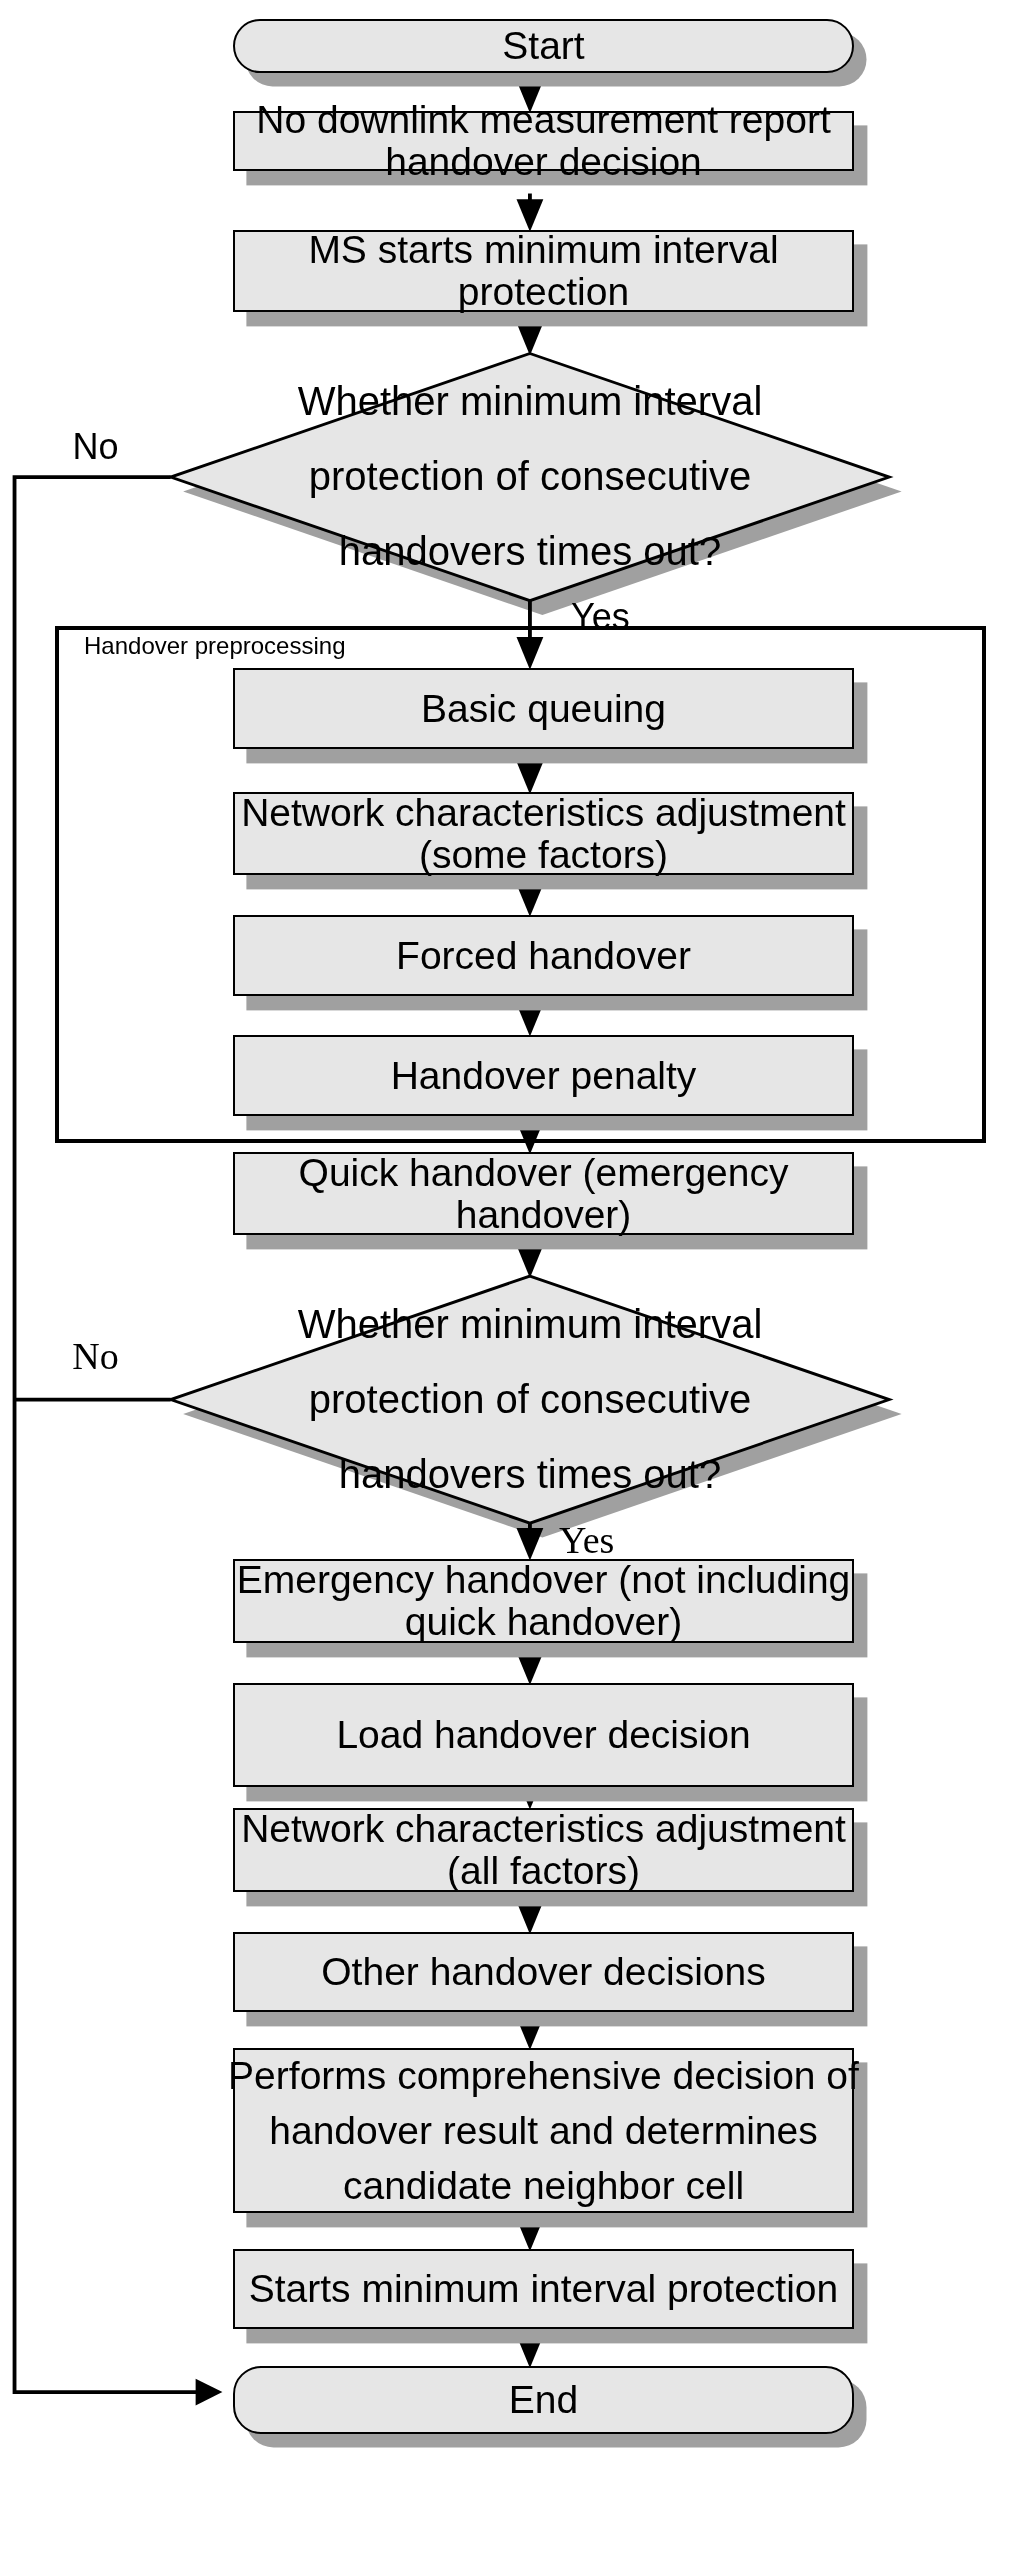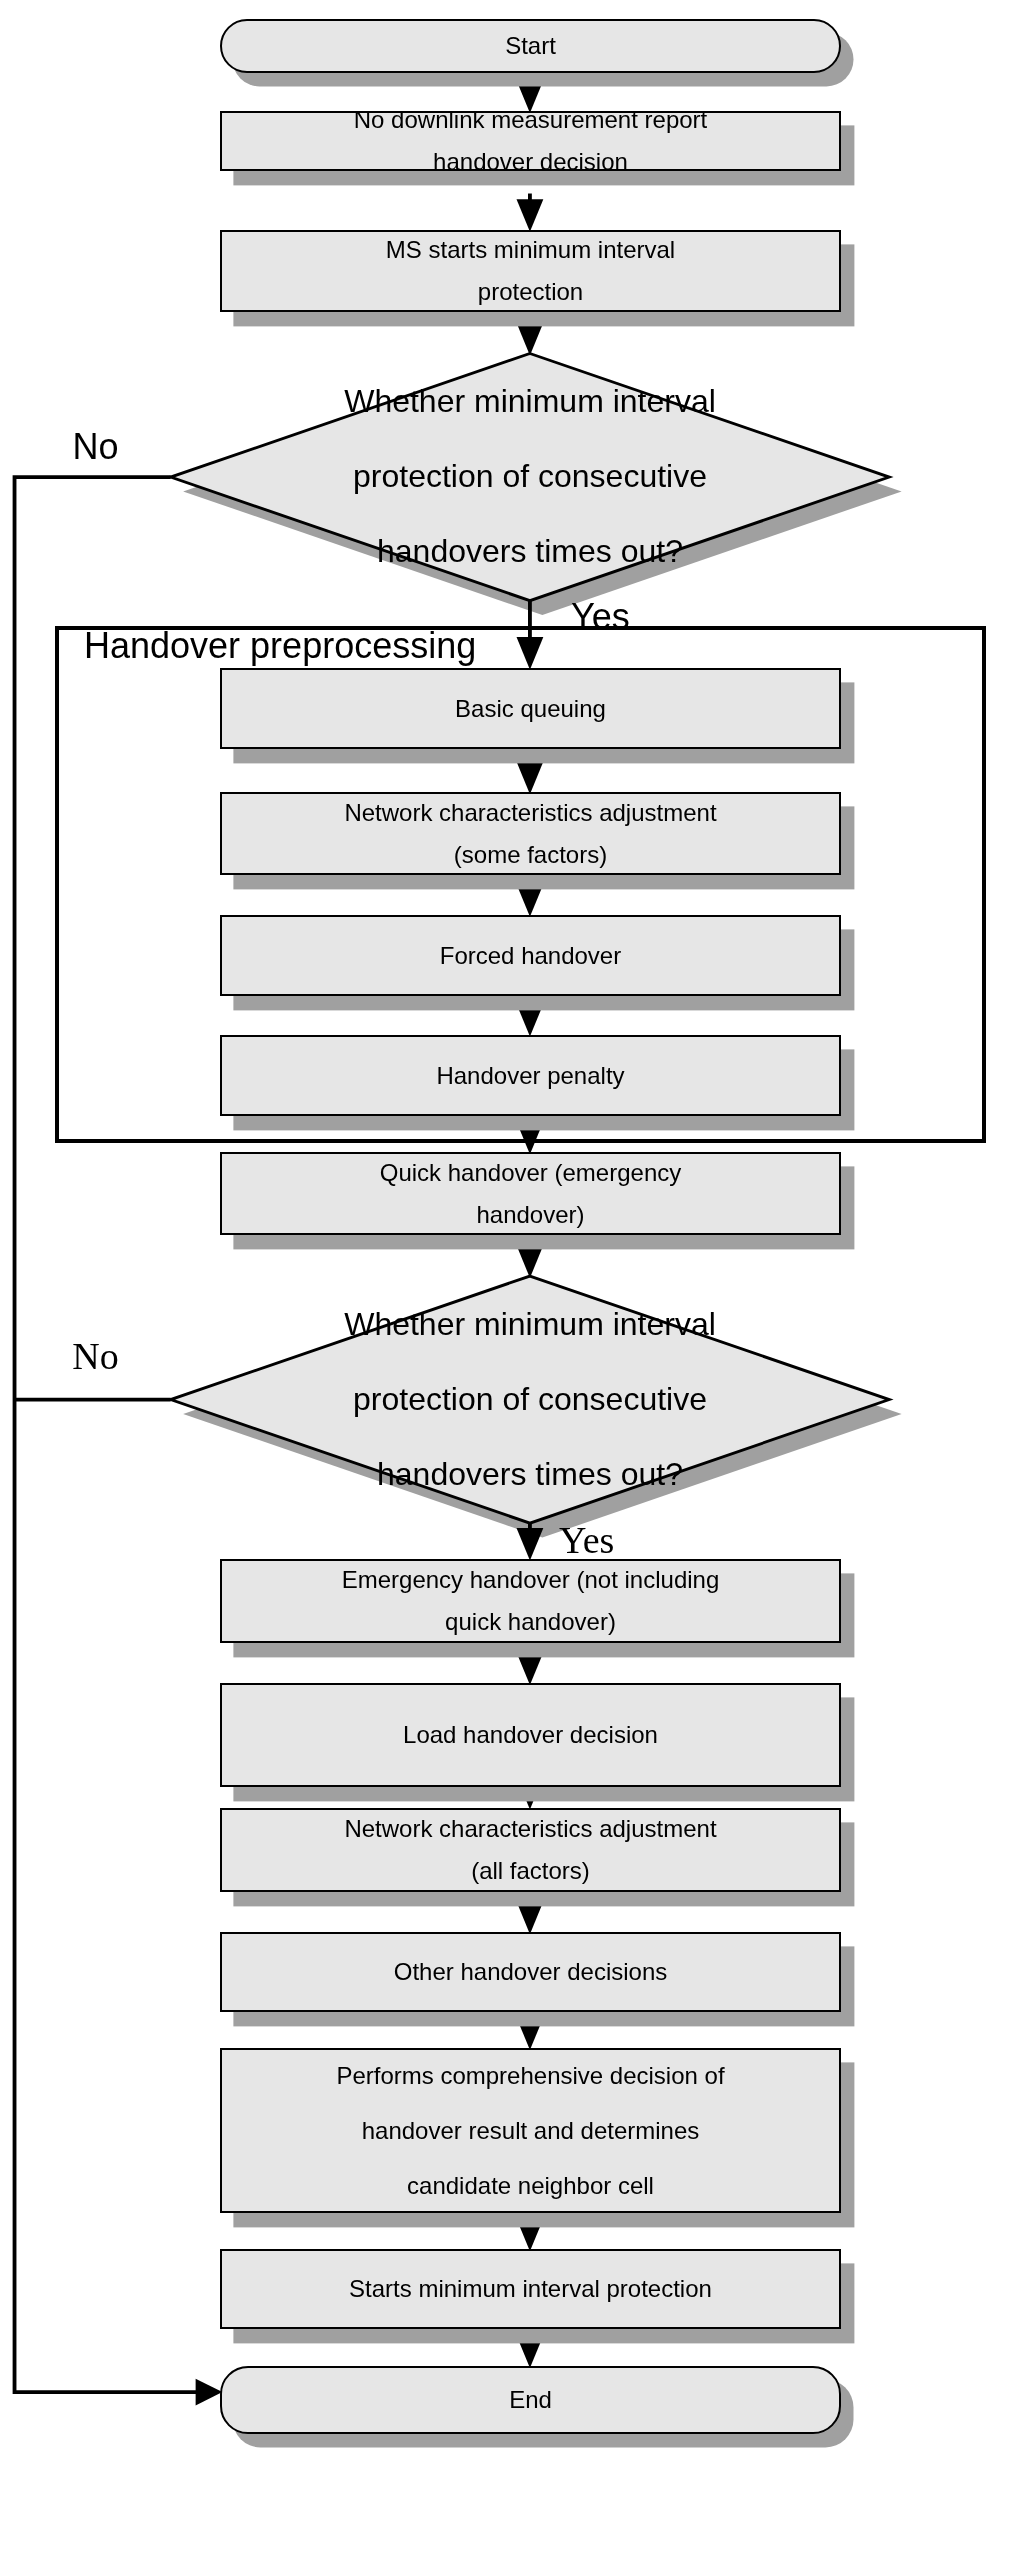--- a/index.html
+++ b/index.html
@@ -2,42 +2,42 @@
 <html><head>
 <meta charset="utf-8">
 <style>
   html,body{margin:0;padding:0;background:#ffffff;}
   .canvas{
     position:relative;width:1011px;height:2576px;background:#ffffff;overflow:hidden;
     font-family:"Liberation Sans","DejaVu Sans",sans-serif;color:#000;
   }
   .layer{position:absolute;left:0;top:0;}
   .node{
-    position:absolute;left:220px;width:621px;box-sizing:border-box;
+    position:absolute;left:233px;width:621px;box-sizing:border-box;
     background:#e6e6e6;border:2.9px solid #000;
     box-shadow:13.4px 14.4px 0 0 #a0a0a0;
     display:flex;flex-direction:column;align-items:center;justify-content:center;
-    font-size:24px;line-height:42px;text-align:center;
+    font-size:39px;line-height:42px;text-align:center;
   }
   .node span{white-space:nowrap;}
   .pill{border-radius:28px;box-shadow:12.5px 13.4px 0 0 #a0a0a0;}
   .lh-wide{line-height:55px;}
   .dia-text{
     position:absolute;left:171px;width:718px;height:247px;
     display:flex;flex-direction:column;align-items:center;justify-content:center;
-    font-size:32px;line-height:75px;text-align:center;background:transparent;
+    font-size:40px;line-height:75px;text-align:center;background:transparent;
   }
   .dia-text span{white-space:nowrap;}
   .container-box{
     position:absolute;left:55px;top:626px;width:931px;height:517px;
     box-sizing:border-box;border:4.8px solid #000;background:transparent;
   }
   .lbl{position:absolute;font-size:36px;line-height:38px;background:transparent;white-space:nowrap;}
   .lbl-serif{font-family:"Liberation Serif","DejaVu Serif",serif;font-size:38px;}
-  .grp-lbl{position:absolute;left:84px;top:627px;font-size:36px;line-height:38px;white-space:nowrap;}
+  .grp-lbl{position:absolute;left:84px;top:627px;font-size:24px;line-height:38px;white-space:nowrap;}
 </style>
 </head>
 <body>
 
 <div class="canvas">
 
   <div class="container-box"></div>
 
   <svg id="connector-layer" class="layer" width="1011" height="2576" viewBox="0 0 1055 2689">
       <polygon points="566,384 941,513 566,642 191,513" fill="#a0a0a0" stroke="none"></polygon>

